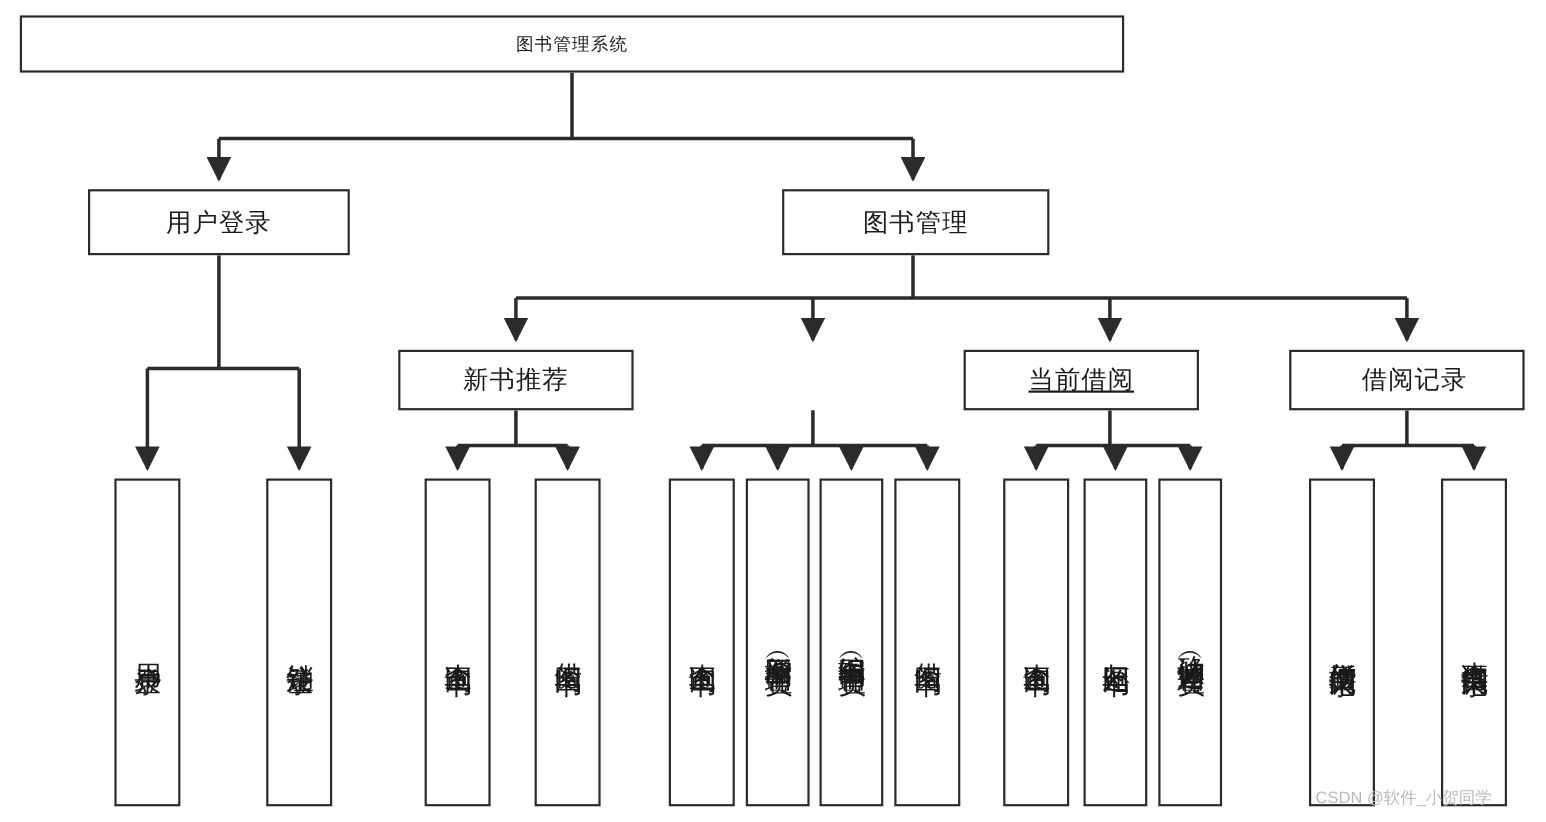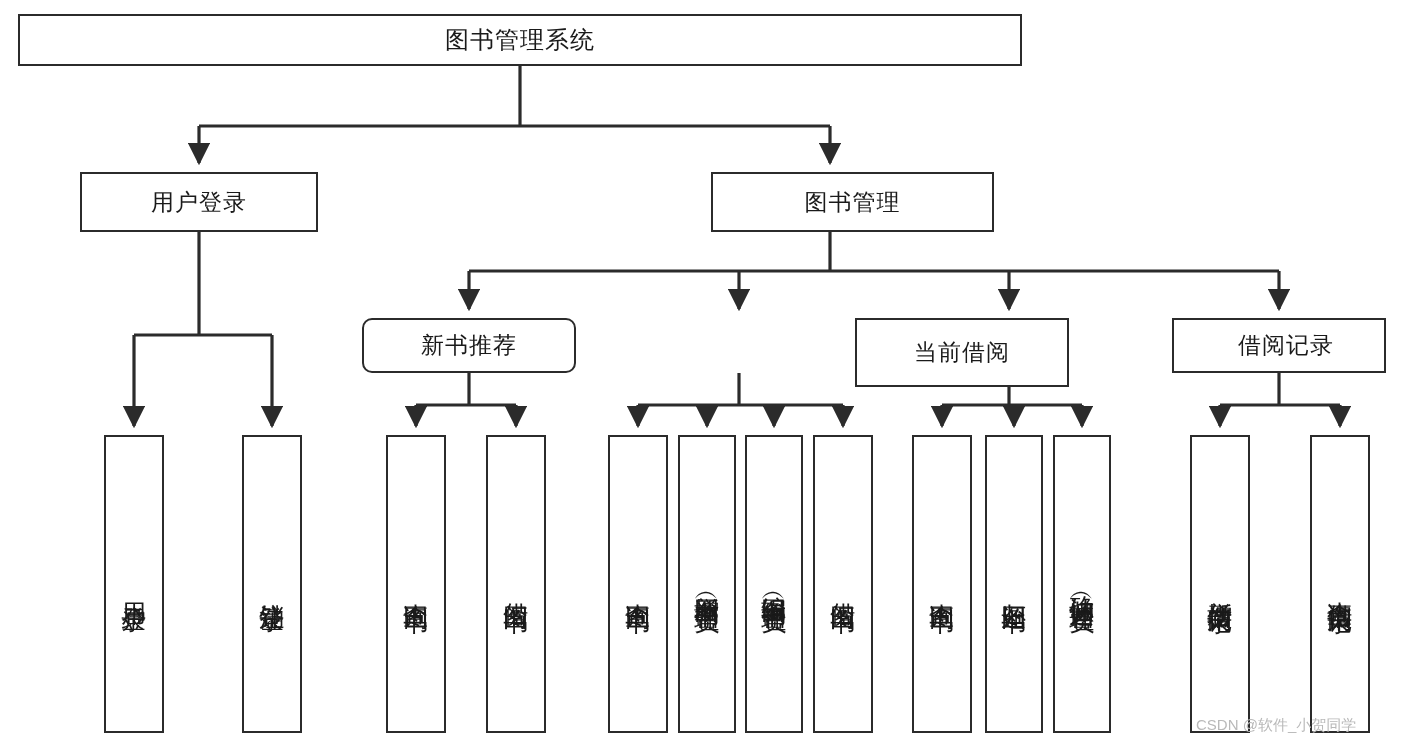--- a/index.html
+++ b/index.html
@@ -46,21 +46,21 @@
     text-orientation: upright;
     line-height: 1.05;
     text-align: left;
     white-space: nowrap;
     padding-top: 6px;
   }
   .node.vert.tall .vtext {
     padding-top: 2px;
   }
   .node.root {
-    font-size: 24px;
+    font-size: 16px;
   }
   .watermark {
     position: absolute;
     color: #b9b9b9;
     font-size: 15px;
     white-space: nowrap;
     font-family: "Liberation Sans", "DejaVu Sans", sans-serif;
   }
 </style>
 </head>
@@ -114,24 +114,24 @@
       <path d="M 1279 373 L 1279 405"></path>
       <path d="M 1220 405 L 1340 405"></path>
       <path d="M 1220 405 L 1220 426" marker-end="url(#arrow)"></path>
       <path d="M 1340 405 L 1340 426" marker-end="url(#arrow)"></path>
     </g>
   </svg>
 
   <div class="node horiz root" id="node-root" style="left: 18px; top: 14px; width: 1004px; height: 52px;">图书管理系统</div>
 
   <div class="node horiz" style="left: 80px; top: 172px; width: 238px; height: 60px;">用户登录</div>
-  <div class="node horiz" style="left: 711px; top: 172px; width: 283px; height: 60px;">图书管理</div>
+  <div class="node horiz" style="left: 711px; top: 172px; width: 243px; height: 60px;">图书管理</div>
 
-  <div class="node horiz" style="left: 362px; top: 318px; width: 214px; height: 55px; border-radius: 10px;">新书推荐</div>
-  <div class="node horiz" style="left: 855px; top: 318px; width: 214px; height: 69px;">当前借阅</div>
+  <div class="node horiz" style="left: 362px; top: 318px; width: 214px; height: 55px;">新书推荐</div>
+  <div class="node horiz" style="left: 876px; top: 318px; width: 214px; height: 55px; text-decoration: underline;">当前借阅</div>
   <div class="node horiz" style="left: 1172px; top: 318px; width: 214px; height: 55px; padding-left: 14px;">借阅记录</div>
 
   <div class="node vert" style="left: 104px; top: 435px; width: 60px; height: 298px;">
     <span class="vtext">用户登录</span>
   </div>
   <div class="node vert" style="left: 242px; top: 435px; width: 60px; height: 298px;">
     <span class="vtext">注销登录</span>
   </div>
   <div class="node vert" style="left: 386px; top: 435px; width: 60px; height: 298px;">
     <span class="vtext">查询图书</span>

